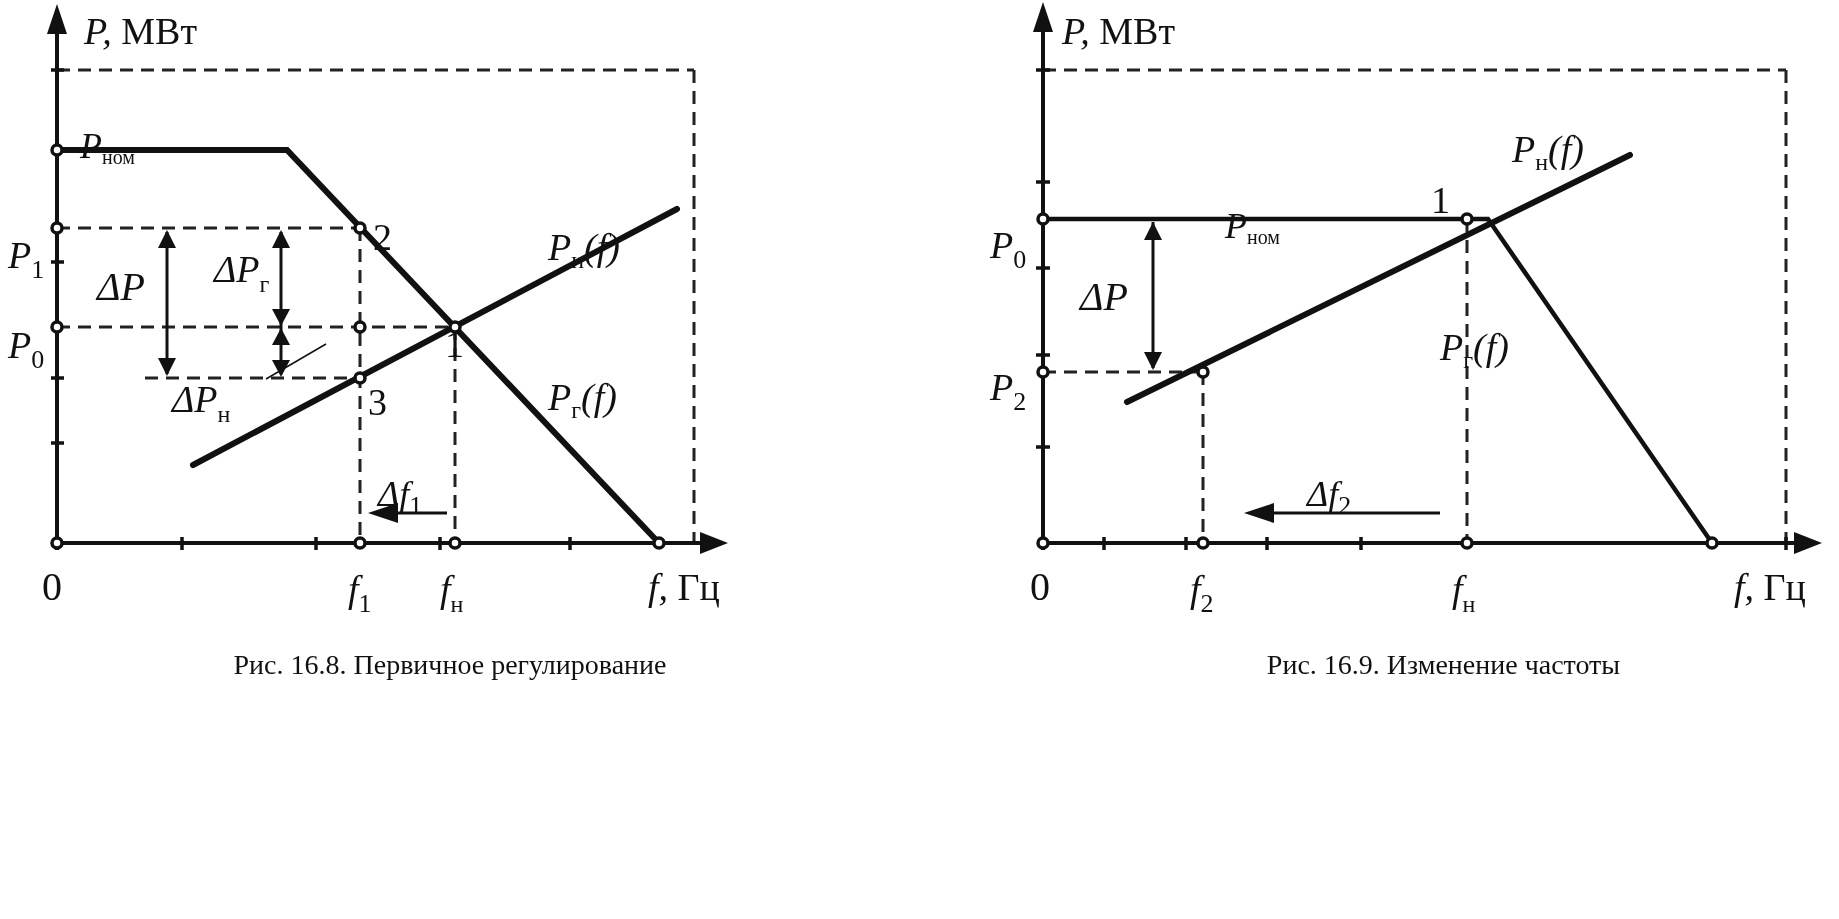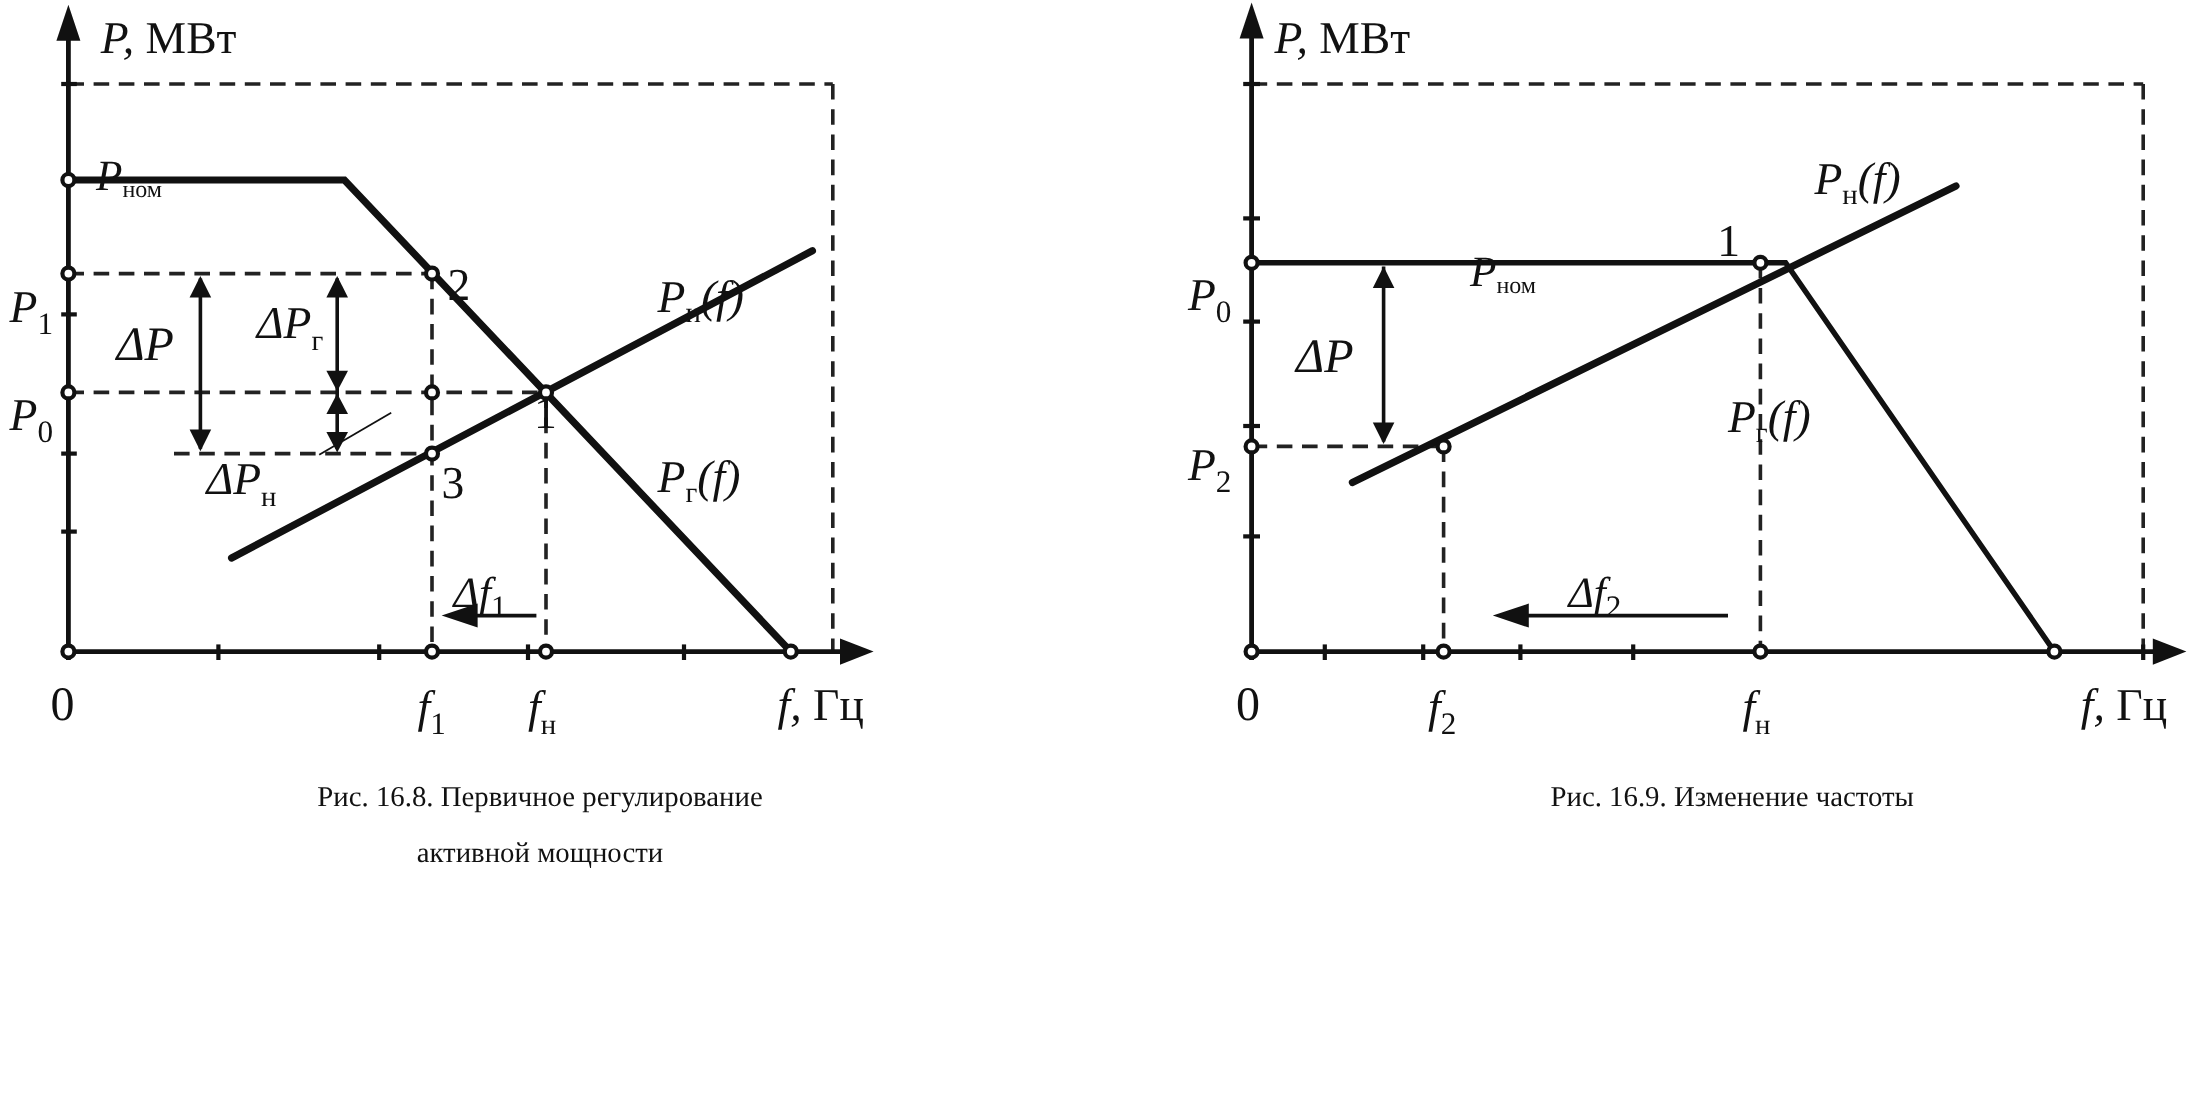--- a/index.html
+++ b/index.html
@@ -7,21 +7,21 @@
   svg { position:absolute; left:0; top:0; }
   .ax { stroke:#111; stroke-width:4; fill:none; }
   .curve { stroke:#111; stroke-width:6; fill:none; stroke-linecap:round; }
   .curve-thin { stroke:#111; stroke-width:4.5; fill:none; stroke-linecap:round; }
   .dash { stroke:#222; stroke-width:3; fill:none; stroke-dasharray:13 8; }
   .tick { stroke:#111; stroke-width:3.5; }
   .pt { fill:#fff; stroke:#111; stroke-width:3.5; }
   .arr { stroke:#111; stroke-width:3; fill:none; }
   .lbl { font-family:"Liberation Serif", serif; fill:#111; }
   .it { font-style:italic; }
-  .caption { position:absolute; text-align:center; font-family:"Liberation Serif", serif; font-size:24px; line-height:46px; color:#111; }
+  .caption { position:absolute; text-align:center; font-family:"Liberation Serif", serif; font-size:28px; line-height:46px; color:#111; }
 </style>
 </head>
 <body>
 
 <svg width="1839" height="919" viewBox="0 0 1839 919">
   <defs>
     <marker id="ah" markerWidth="10" markerHeight="10" refX="8" refY="5" orient="auto" markerUnits="userSpaceOnUse">
       <path d="M0,0 L10,5 L0,10 z" fill="#111"></path>
     </marker>
   </defs>
@@ -164,17 +164,16 @@
     <text class="lbl" x="1307" y="506" font-size="36"><tspan class="it">Δf</tspan><tspan font-size="26" dy="8">2</tspan></text>
     <text class="lbl" x="1030" y="600" font-size="40">0</text>
     <text class="lbl" x="1190" y="602" font-size="38"><tspan class="it">f</tspan><tspan font-size="26" dy="10">2</tspan></text>
     <text class="lbl" x="1452" y="602" font-size="38"><tspan class="it">f</tspan><tspan font-size="24" dy="10">н</tspan></text>
     <text class="lbl" x="1734" y="600" font-size="38"><tspan class="it">f,</tspan> <tspan>Гц</tspan></text>
   </g>
 </svg>
 
 <div class="caption" style="left:0; top:642px; width:900px;">
   <div>Рис. 16.8. Первичное регулирование</div>
-  <div>активной мощности</div>
 </div>
 <div class="caption" style="left:1004px; top:642px; width:879px;">
   <div>Рис. 16.9. Изменение частоты</div>
 </div>
 
 </body></html>

